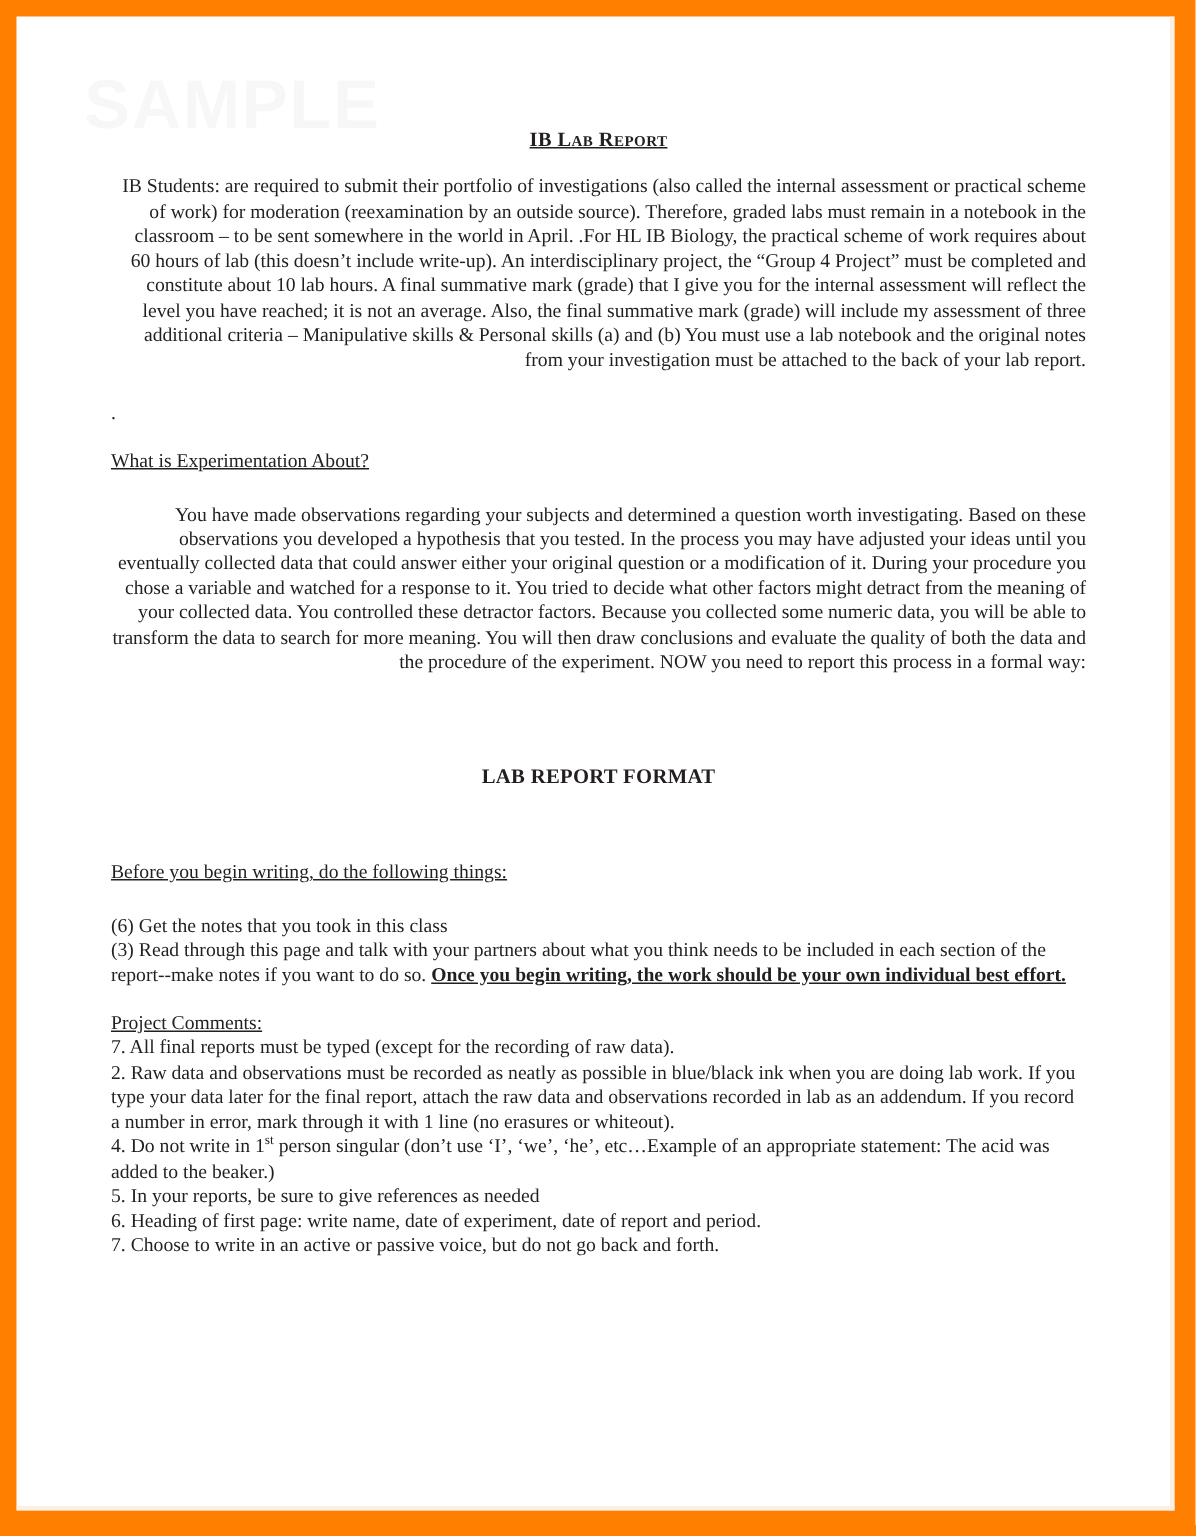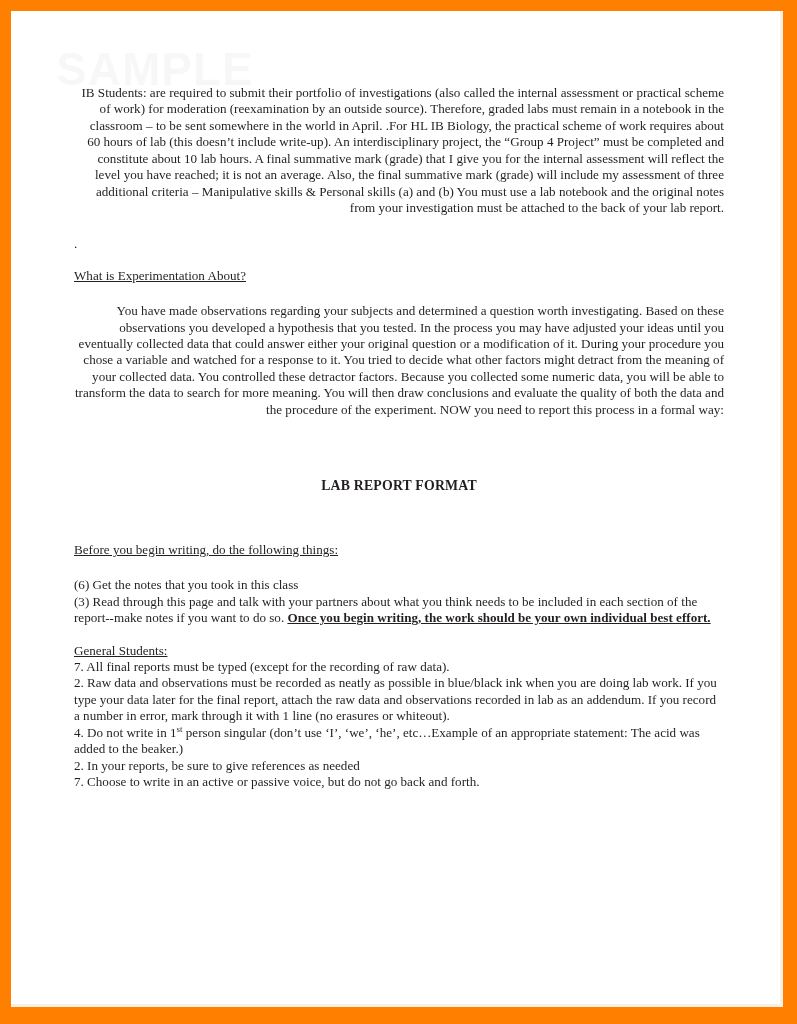--- a/index.html
+++ b/index.html
@@ -156,20 +156,21 @@
 
   <div id="page-sheet">
 
     <div id="sheet-edge-right"></div>
     <div id="sheet-edge-bottom"></div>
 
     <div id="scan-watermark">SAMPLE</div>
 
     <div id="doc">
 
+      <div class="doc-title">IB Lab Report</div>
 
       <p class="para">IB Students: are required to submit their portfolio of investigations (also called the internal assessment or practical scheme of work) for moderation (reexamination by an outside source). Therefore, graded labs must remain in a notebook in the classroom – to be sent somewhere in the world in April. .For HL IB Biology, the practical scheme of work requires about 60 hours of lab (this doesn’t include write-up). An interdisciplinary project, the “Group 4 Project” must be completed and constitute about 10 lab hours. A final summative mark (grade) that I give you for the internal assessment will reflect the level you have reached; it is not an average. Also, the final summative mark (grade) will include my assessment of three additional criteria – Manipulative skills &amp; Personal skills (a) and (b) You must use a lab notebook and the original  notes from your investigation must be attached to the back of your lab report.</p>
 
       <div class="spacer-md"></div>
 
       <p class="lone-dot">.</p>
 
       <div class="spacer-sm"></div>
 
       <p class="section-head">What is Experimentation About?</p>
@@ -186,23 +187,24 @@
 
       <p class="section-head">Before you begin writing, do the following things:</p>
 
       <div class="spacer-md"></div>
 
       <p class="list-line">(6) Get the notes that you took in this class</p>
       <p class="list-line"><span>(3) Read through this page and talk with your partners about what you think needs to be included in each section of the report--make notes if you want to do so. </span><span class="strong-underline">Once you begin writing, the work should be your own individual best effort.</span></p>
 
       <div class="spacer-sm"></div>
 
-      <p class="section-head">General Students:</p>
+      <p class="section-head">Project Comments:</p>
 
       <p class="list-line">7.  All final reports must be typed (except for the recording of raw data).</p>
       <p class="list-line">2.  Raw data and observations must be recorded as neatly as possible in blue/black ink when you are doing lab work. If you type your data later for the final report, attach the raw data and observations recorded in lab as an addendum. If you record a number in error, mark through it with 1 line (no erasures or whiteout).</p>
       <p class="list-line"><span>4.  Do not write in 1</span><sup>st</sup><span> person singular (don’t use ‘I’, ‘we’, ‘he’, etc…Example of an appropriate statement: The acid was added to the beaker.)</span></p>
-      <p class="list-line">2.  In your reports, be sure to give references as needed</p>
+      <p class="list-line">5.  In your reports, be sure to give references as needed</p>
+      <p class="list-line">6.  Heading of first page: write name, date of experiment, date of report and period.</p>
       <p class="list-line">7.  Choose to write in an active or passive voice, but do not go back and forth.</p>
 
     </div>
   </div>
 </div>
 
 </body></html>

